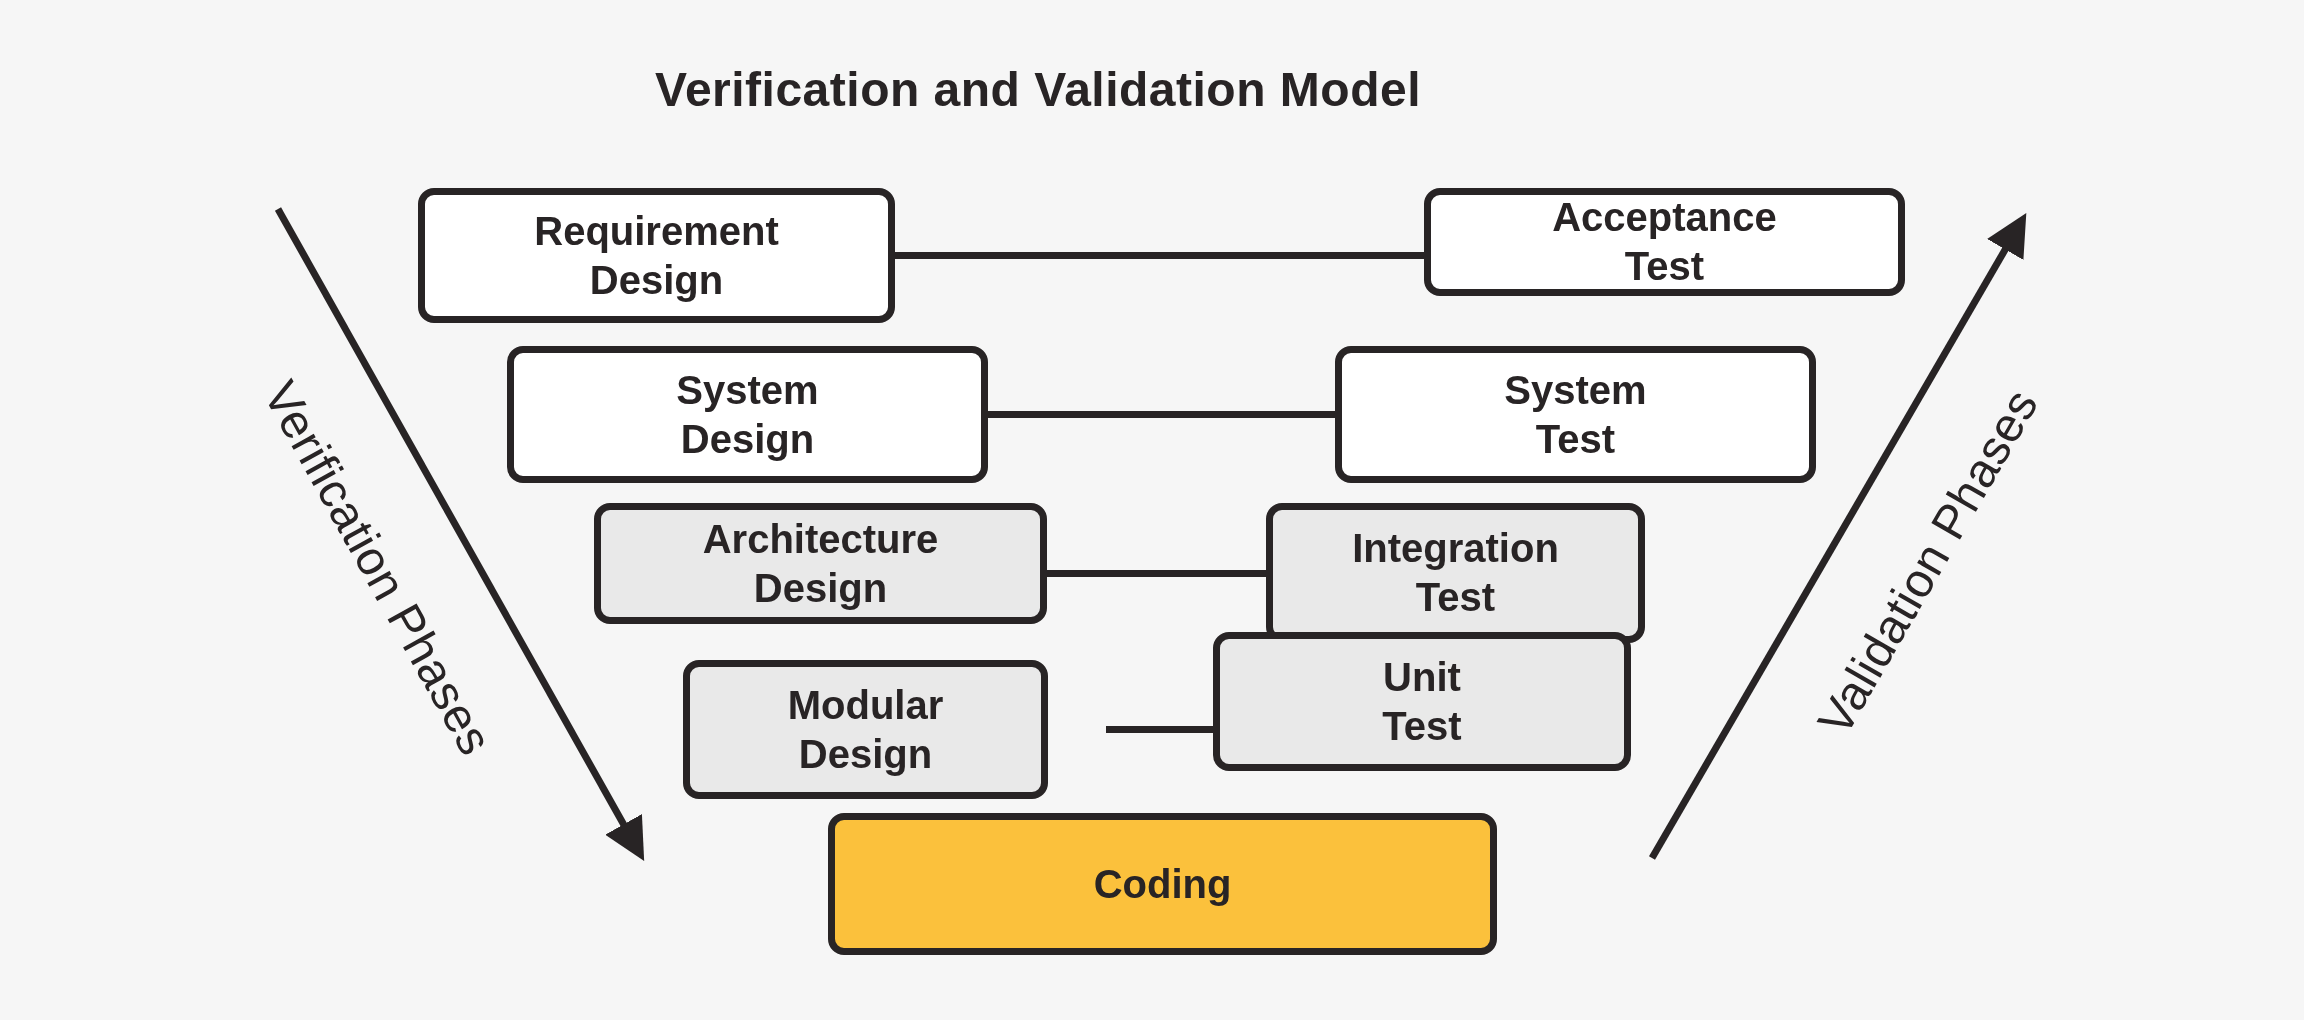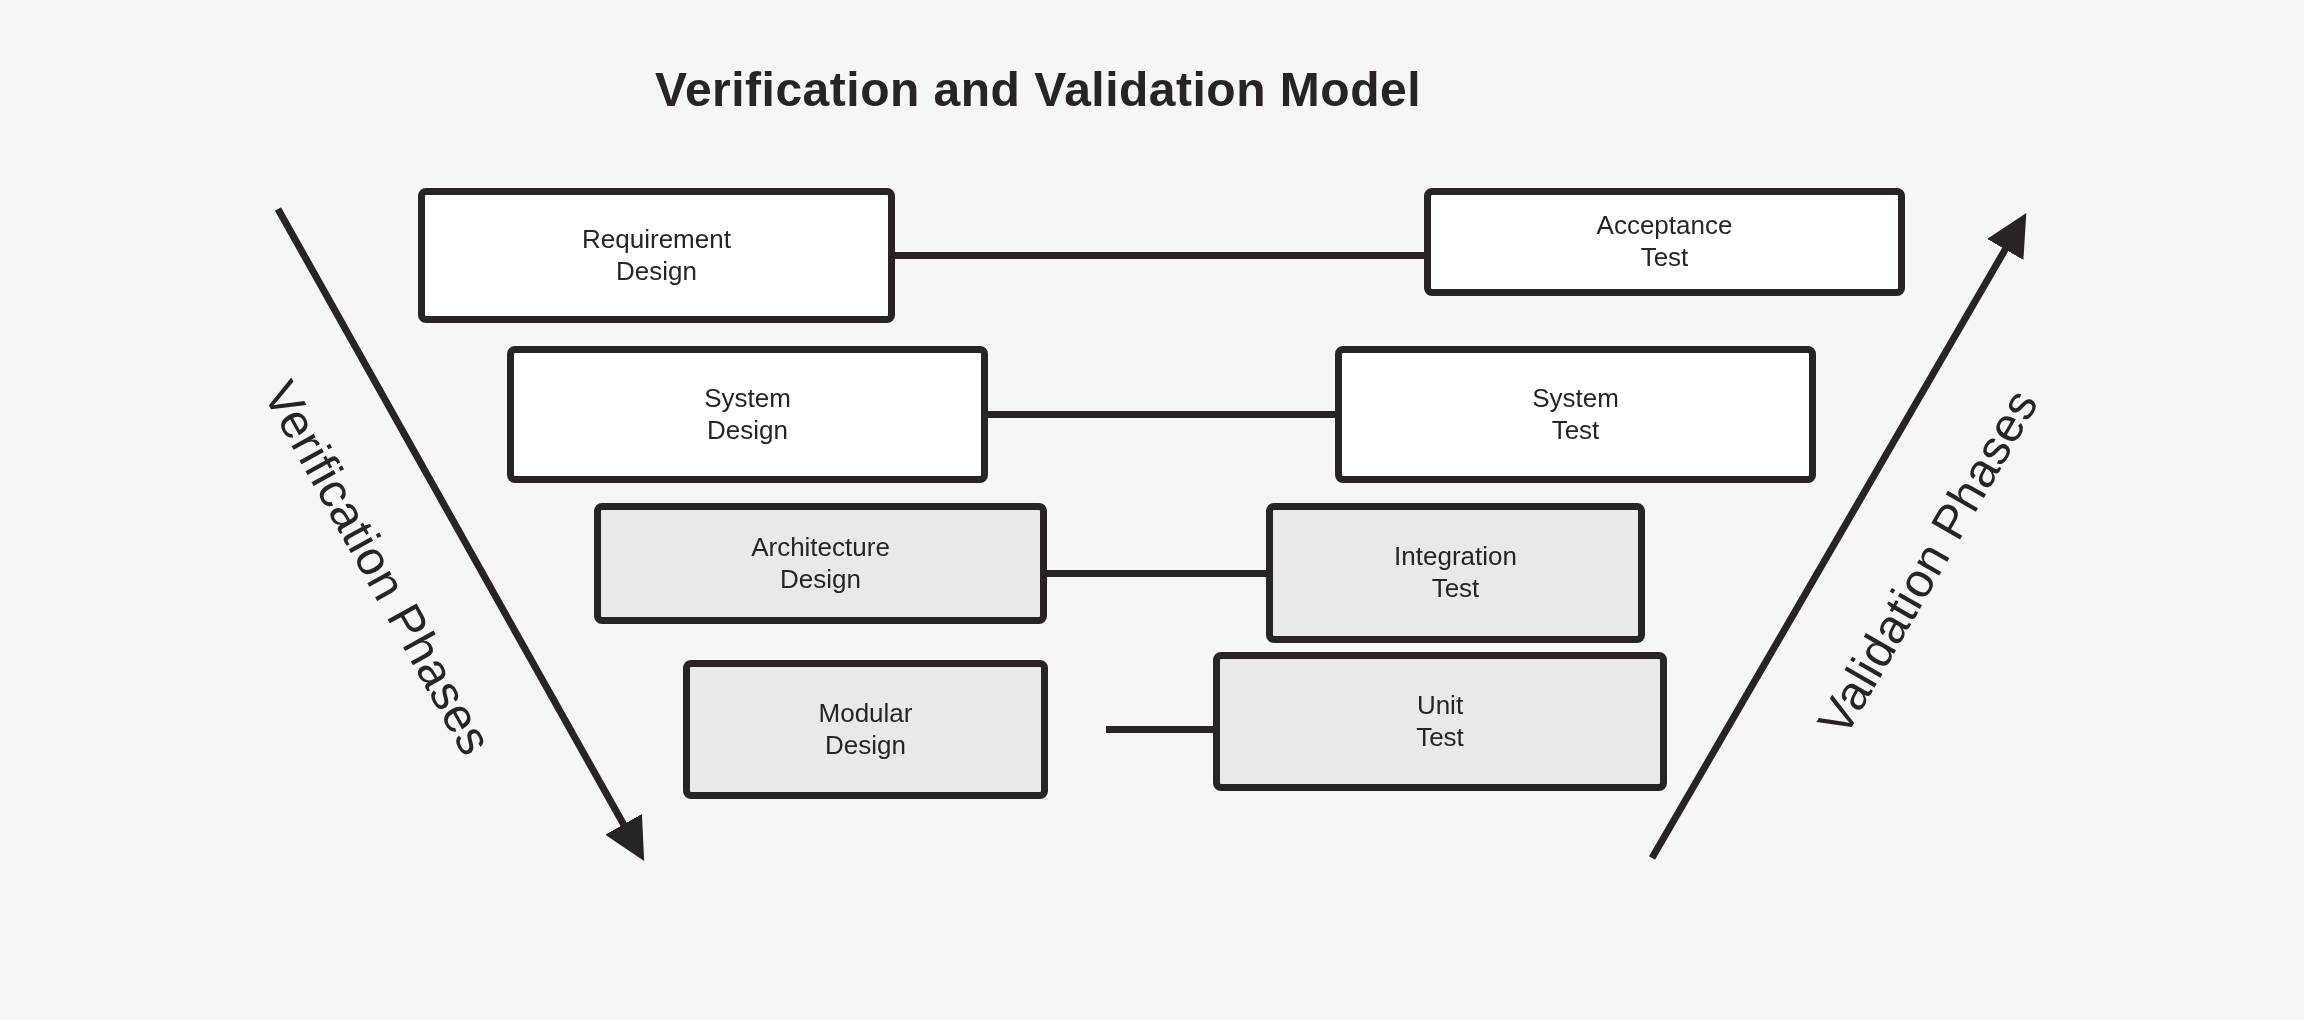--- a/index.html
+++ b/index.html
@@ -18,23 +18,23 @@
     overflow:hidden;
   }
   .stage{position:relative;width:2304px;height:1020px;background:var(--bg);}
   .title{
     position:absolute;left:0;top:62px;width:2076px;
     text-align:center;font-size:48px;font-weight:bold;
     letter-spacing:0.5px;color:var(--ink);
   }
   .box{
     position:absolute;box-sizing:border-box;
-    border:7px solid var(--ink);border-radius:8px;
+    border:7px solid var(--ink);border-radius:16px;
     display:flex;align-items:center;justify-content:center;
-    text-align:center;font-weight:normal;font-size:26px;line-height:1.22;
+    text-align:center;font-weight:bold;font-size:40px;line-height:1.22;
     white-space:pre-line;color:var(--ink);
   }
   .fill-white{background:var(--box-white);}
   .fill-gray{background:var(--box-gray);}
   .fill-yellow{background:var(--box-yellow);}
   .connector{position:absolute;height:7px;background:var(--ink);}
   .arrow-layer{position:absolute;left:0;top:0;width:2304px;height:1020px;pointer-events:none;}
   .phase-label{
     position:absolute;white-space:nowrap;font-size:48px;font-weight:400;
     color:var(--ink);letter-spacing:0.5px;
@@ -43,21 +43,21 @@
   .phase-right{left:1928px;top:562px;transform:translate(-50%,-50%) rotate(-60deg);}
 
   
   .b-req {left:418px; top:188px; width:477px; height:135px;}
   .b-acc {left:1424px;top:188px; width:481px; height:108px;}
   .b-sysd{left:507px; top:346px; width:481px; height:137px;}
   .b-syst{left:1335px;top:346px; width:481px; height:137px;}
   .b-arch{left:594px; top:503px; width:453px; height:121px;}
   .b-int {left:1218px;top:503px; width:379px; height:140px;margin-left:48px;}
   .b-mod {left:683px; top:660px; width:365px; height:139px;}
-  .b-unit{left:1213px;top:652px; width:454px; height:139px;}
+  .b-unit{left:1213px;top:632px; width:418px; height:139px;}
   .b-code{left:828px; top:813px; width:669px; height:142px;}
 
   
   .c1{left:895px; top:252px; width:529px;}
   .c2{left:988px; top:411px; width:347px;}
   .c3{left:1047px;top:570px; width:222px;}
   .c4{left:1106px;top:726px; width:107px;}
 </style>
 </head>
 <body>
@@ -97,14 +97,15 @@
   <div class="box b-arch fill-gray">Architecture
 Design</div>
   <div class="box b-int fill-gray">Integration
 Test</div>
 
   <div class="box b-mod fill-gray">Modular
 Design</div>
   <div class="box b-unit fill-gray">Unit
 Test</div>
 
+  <div class="box b-code fill-yellow">Coding</div>
 
 </div>
 
 </body></html>

